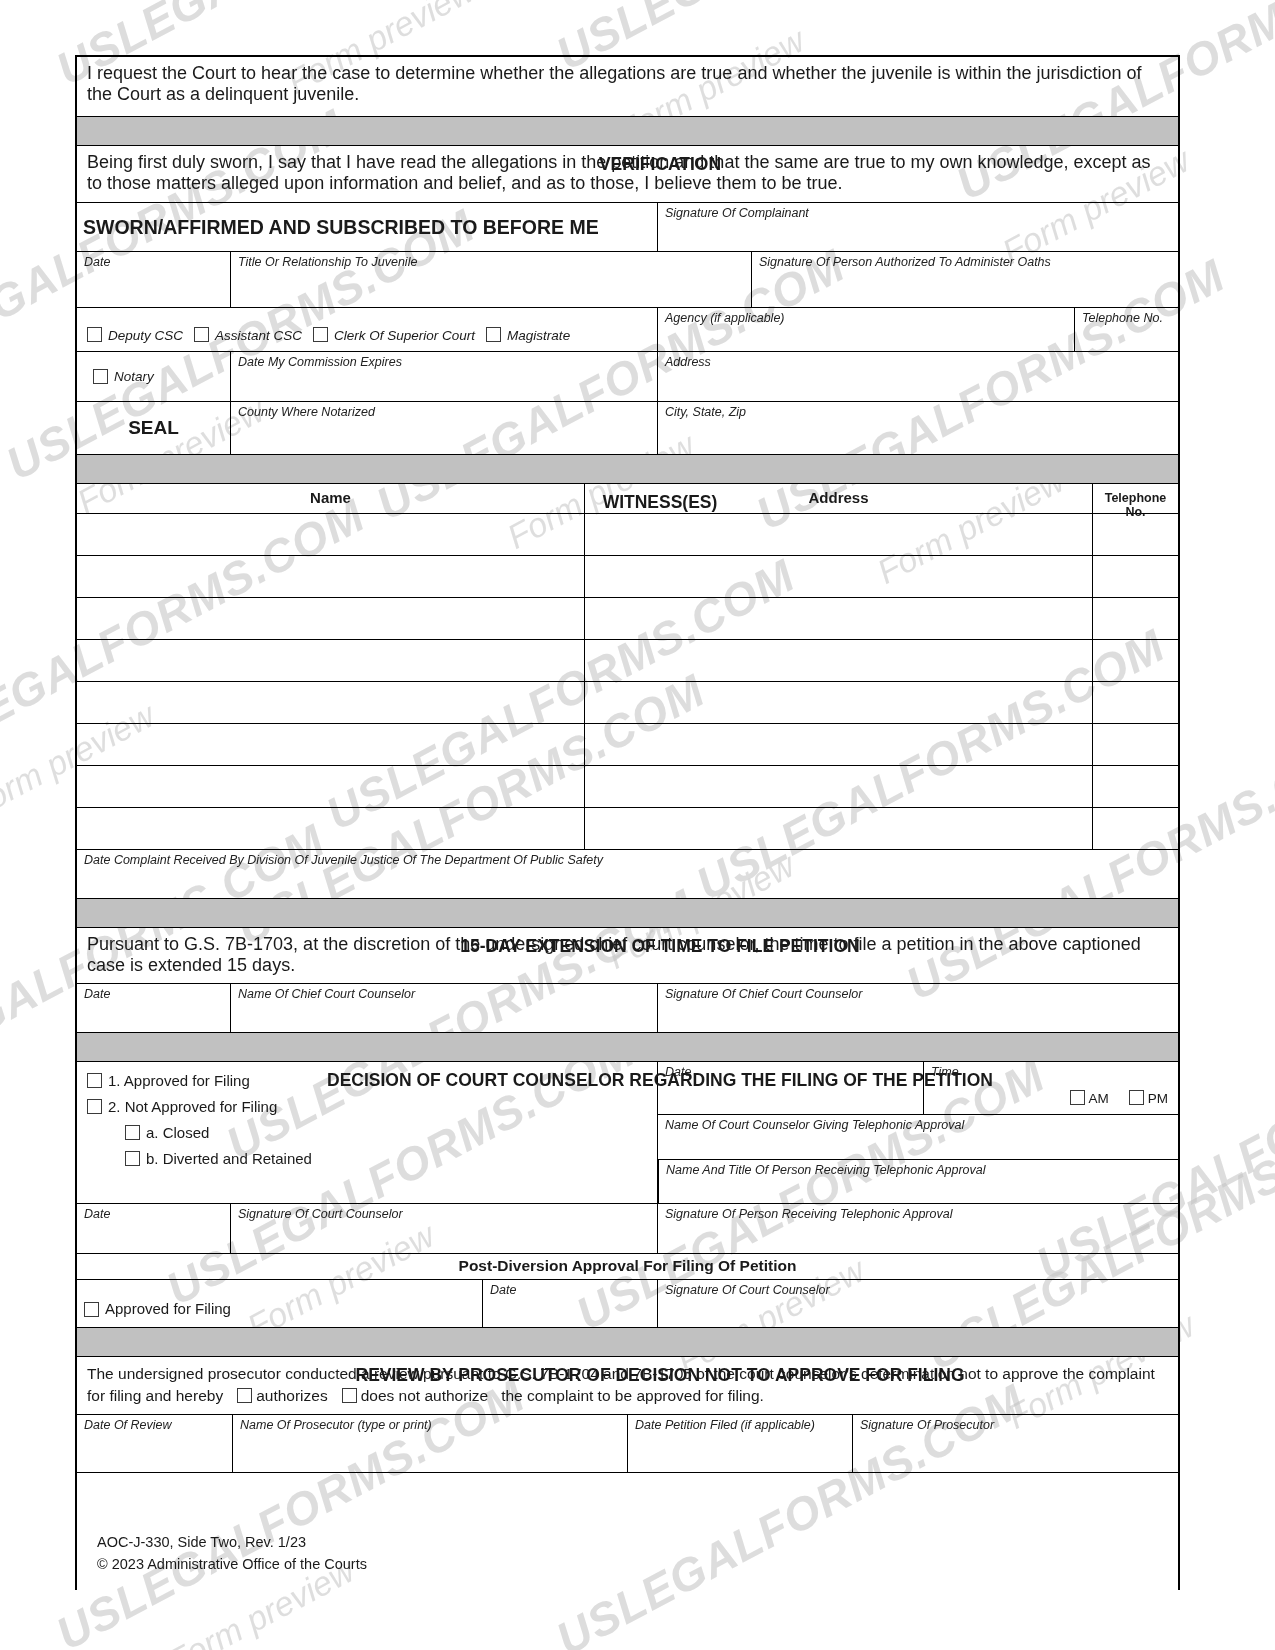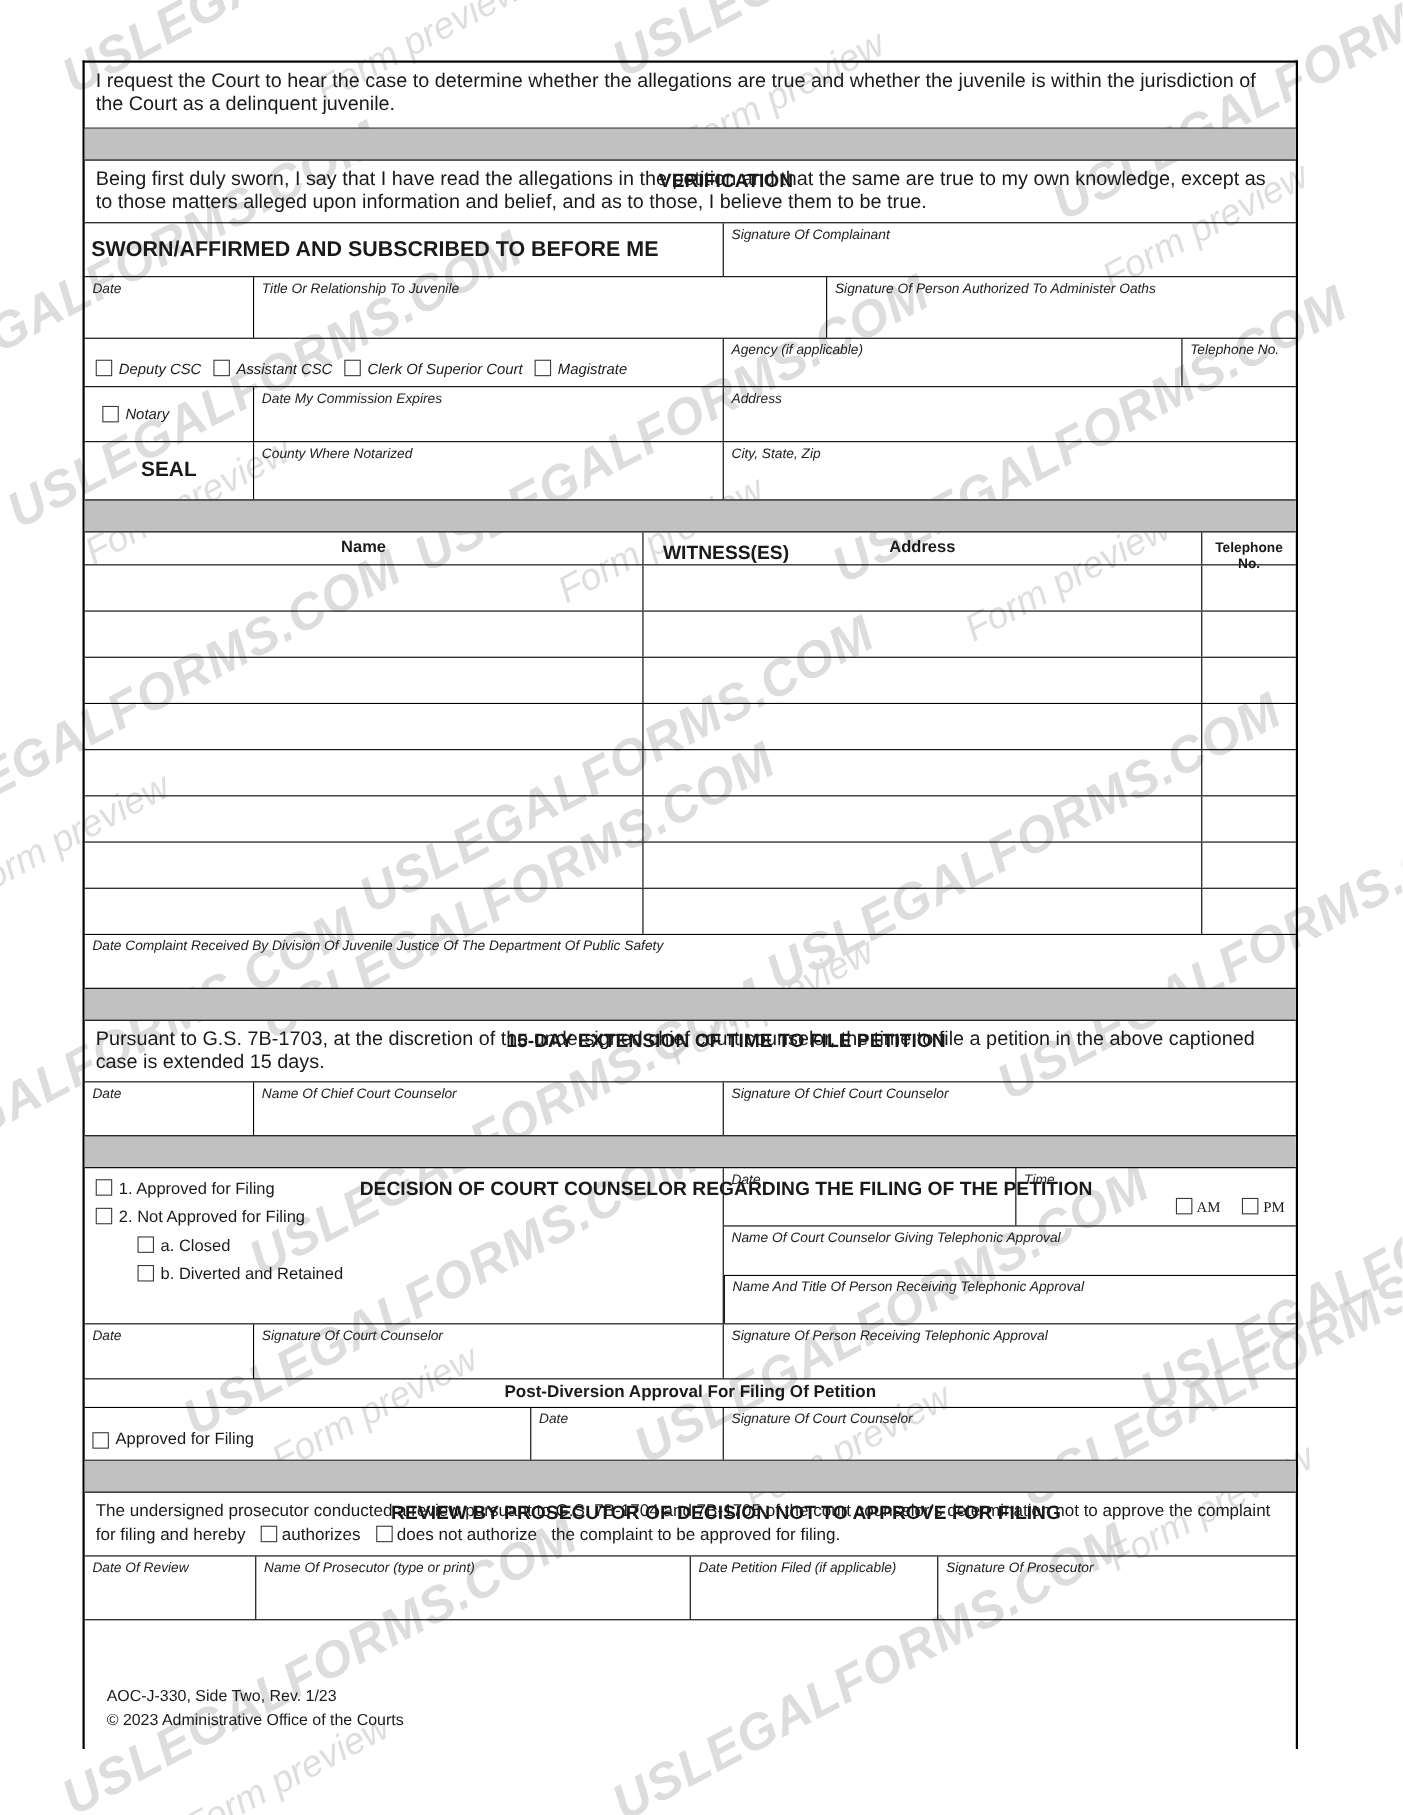--- a/index.html
+++ b/index.html
@@ -37,21 +37,21 @@
   
   .cb { display:inline-block; width:13px; height:13px; border:1.6px solid #3a3a3a; background:#fff; vertical-align:-2px; margin-right:6px; flex:none; }
   .opt { font-size:15px; }
   .opt-i { font-style:italic; font-size:13.5px; }
   
   .sworn-head { font-weight:bold; font-size:19.5px; display:flex; align-items:center; padding-left:6px; }
   .seal { font-weight:bold; font-size:19px; display:flex; align-items:center; justify-content:center; }
   .wit-hcell { font-weight:bold; font-size:15px; text-align:center; padding-top:5px; }
   .center-bold { font-weight:bold; font-size:15.5px; text-align:center; padding-top:3px; }
   .footer { font-size:14.5px; line-height:22px; }
-  .ampm { position:absolute; right:10px; bottom:8px; display:flex; gap:20px; font-size:13.5px; align-items:center;font-family:Liberation Serif, serif; }
+  .ampm { position:absolute; right:10px; bottom:8px; display:flex; gap:20px; font-size:13.5px; align-items:center; }
   .ampm .cb { margin-right:4px; }
   .rolebar { display:flex; align-items:center; gap:11px; padding-left:10px; }
   .dec-opts { display:flex; flex-direction:column; gap:9px; padding:10px 0 0 10px; }
   .indent { margin-left:38px; }
   .rev-line { font-size:15.5px; line-height:22px; }
   .rev-line .cb { margin:0 4px 0 14px; }
 </style>
 </head>
 <body>
 

